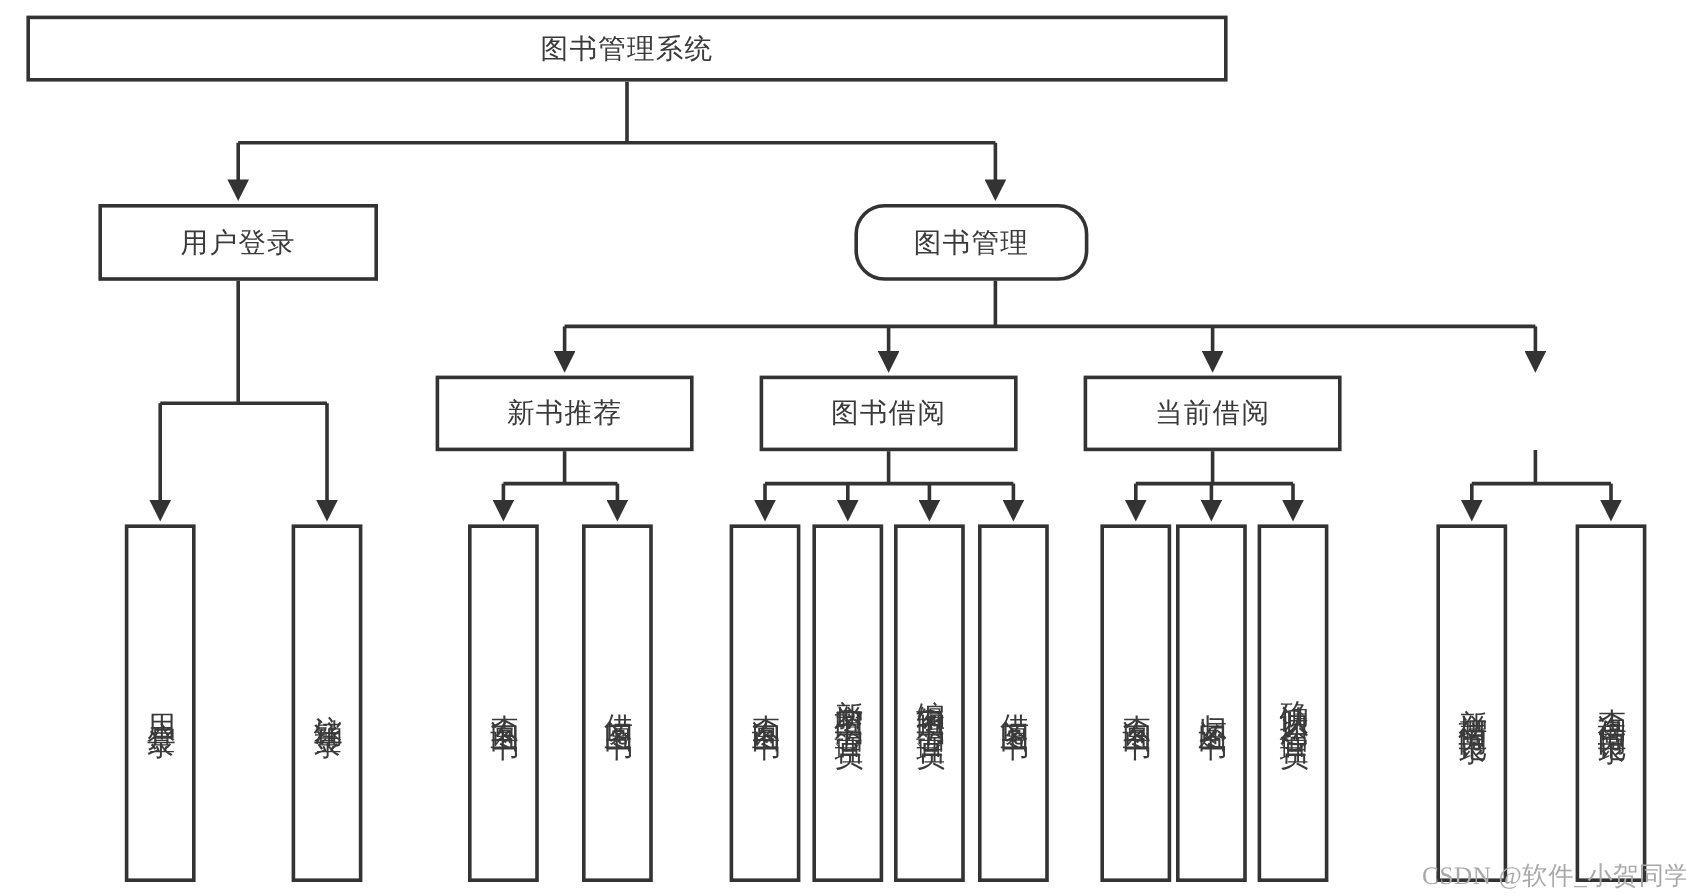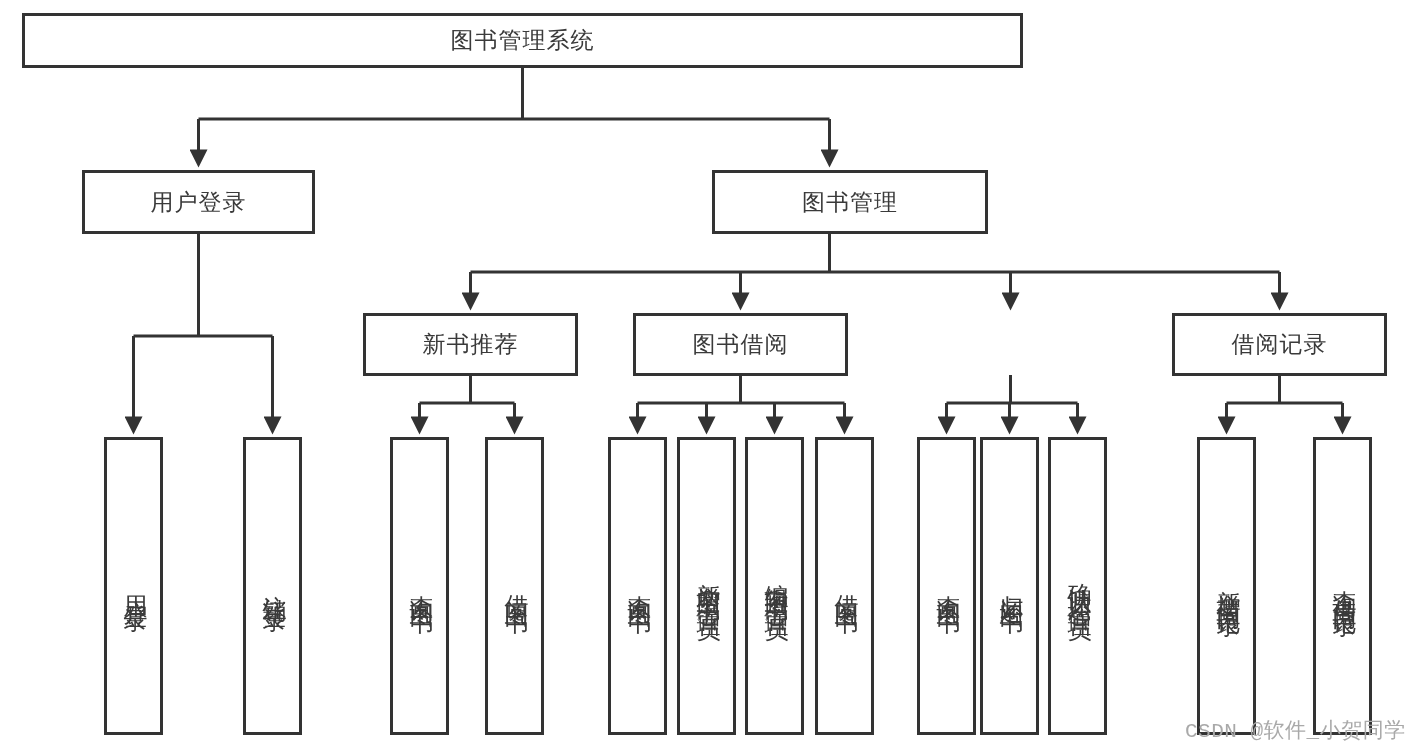--- a/index.html
+++ b/index.html
@@ -8,21 +8,21 @@
     --watermark:#a9a9a9;
     --background:#ffffff;
   }
   *{margin:0;padding:0;box-sizing:border-box;}
   html,body{background:#fff;}
   .stage{
     position:relative;
     width:1405px;
     height:747px;
     background:var(--background);
-    font-family:Liberation Mono, monospace;
+    font-family:Liberation Serif, serif;
     overflow:hidden;
     padding-left:32px;
   }
   .connectors{
     position:absolute;
     left:0;top:0;
     width:1405px;height:747px;
     z-index:1;
   }
   .node{
@@ -43,21 +43,21 @@
     writing-mode:vertical-rl;
     font-size:24px;
     letter-spacing:5px;
     line-height:1;
     white-space:nowrap;
   }
   
   .n-root{left:22px;top:13px;width:1001px;height:55px;}
   
   .n-l2a{left:82px;top:170px;width:233px;height:64px;}
-  .n-l2b{left:712px;top:170px;width:276px;height:64px;}
+  .n-l2b{left:712px;top:170px;width:195px;height:64px;border-radius:25px;}
   
   .n-l3{top:313px;width:215px;height:63px;}
   .n-l3a{left:363px;}
   .n-l3b{left:633px;}
   .n-l3c{left:903px;}
   .n-l3d{left:1172px;}
   
   .leaf{top:437px;width:59px;height:298px;}
   .lf1{left:104px;}  .lf2{left:243px;}
   .lf3{left:390px;}  .lf4{left:485px;}
@@ -127,21 +127,21 @@
     </g>
   </svg>
 
   <div class="node node-h n-root">图书管理系统</div>
 
   <div class="node node-h n-l2a">用户登录</div>
   <div class="node node-h n-l2b">图书管理</div>
 
   <div class="node node-h n-l3 n-l3b">图书借阅</div>
   <div class="node node-h n-l3 n-l3a">新书推荐</div>
-  <div class="node node-h n-l3 n-l3d">借阅记录</div>
+  <div class="node node-h n-l3 n-l3c">当前借阅</div>
 
   <div class="node node-v leaf lf1">
     <span>用户登录</span>
     </div>
   <div class="node node-v leaf lf2">
     <span>注销登录</span>
     </div>
 
   <div class="node node-v leaf lf3">
     <span>查询图书</span>

